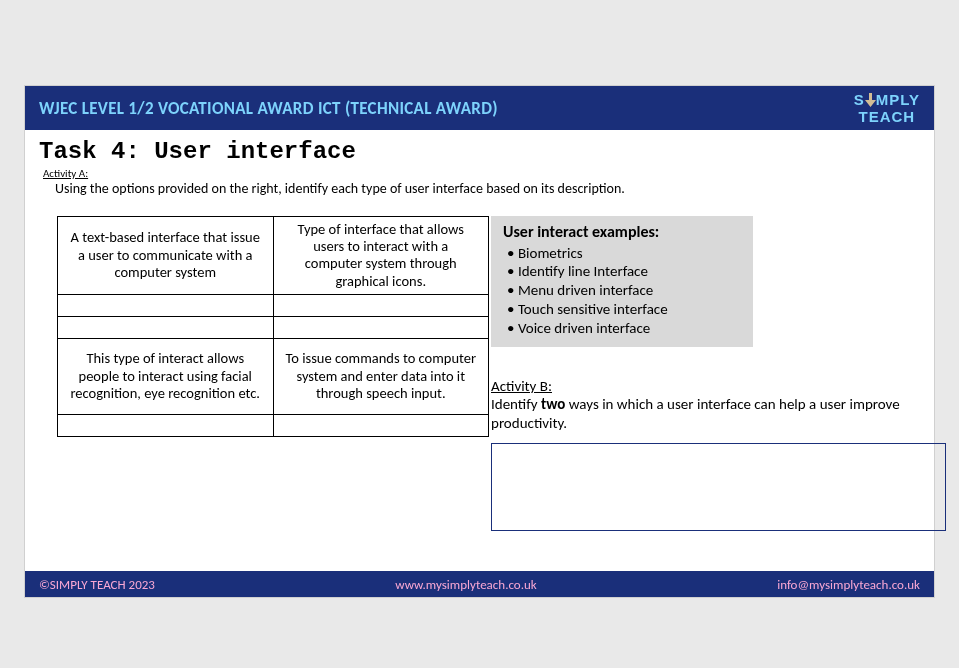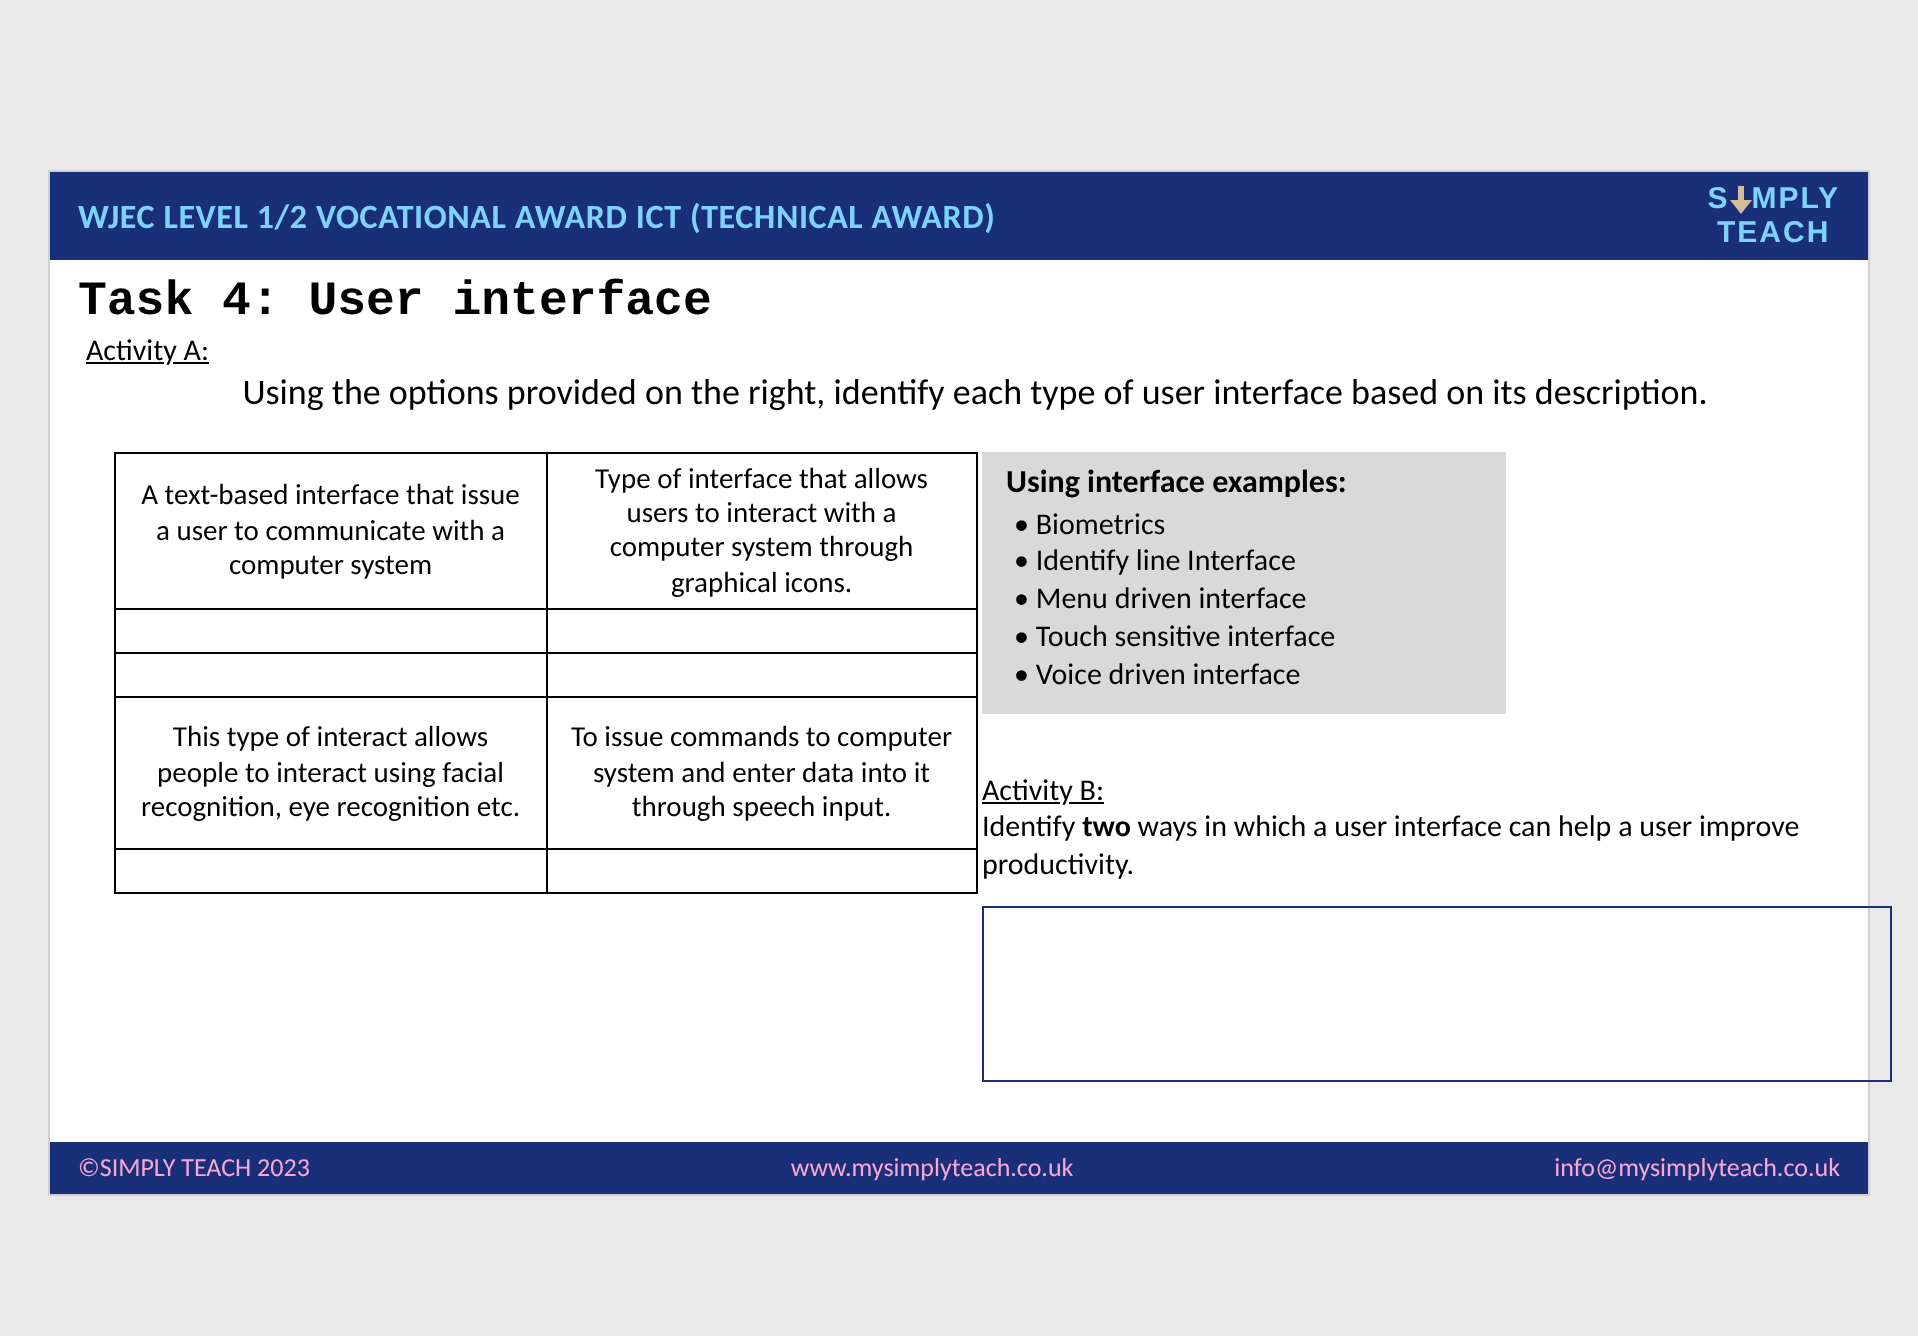--- a/index.html
+++ b/index.html
@@ -57,29 +57,28 @@
     padding: 8px 14px 0 14px;
   }
   .task-title {
     font-size: 24px;
     font-weight: 900;
     font-family: Liberation Mono, monospace;
     margin-bottom: 2px;
   }
   .activity-label {
     text-decoration: underline;
-    font-size: 15px;
+    font-size: 11px;
     margin: 2px 0 0 4px;
     display: block;
   }
   .activity-desc {
-    font-size: 18px;
+    font-size: 14px;
     margin: 0 0 18px 16px;
     line-height: 1.25;
-    text-align: center;
   }
 
   .cols {
     display: flex;
     gap: 20px;
   }
   .left {
     flex: 0 0 432px;
   }
   .right {
@@ -202,21 +201,21 @@
           <tr class="blank">
             <td></td>
             <td></td>
           </tr>
         </tbody>
           </table>
       </div>
 
       <div class="right">
         <div class="examples-box">
-          <div class="ex-title">Using interface examples:</div>
+          <div class="ex-title">User interact examples:</div>
           <ul>
             <li>Biometrics</li>
             <li>Identify line Interface</li>
             <li>Menu driven interface</li>
             <li>Touch sensitive interface</li>
             <li>Voice driven interface</li>
           </ul>
         </div>
 
         <span class="activity-b-label">Activity B:</span>

